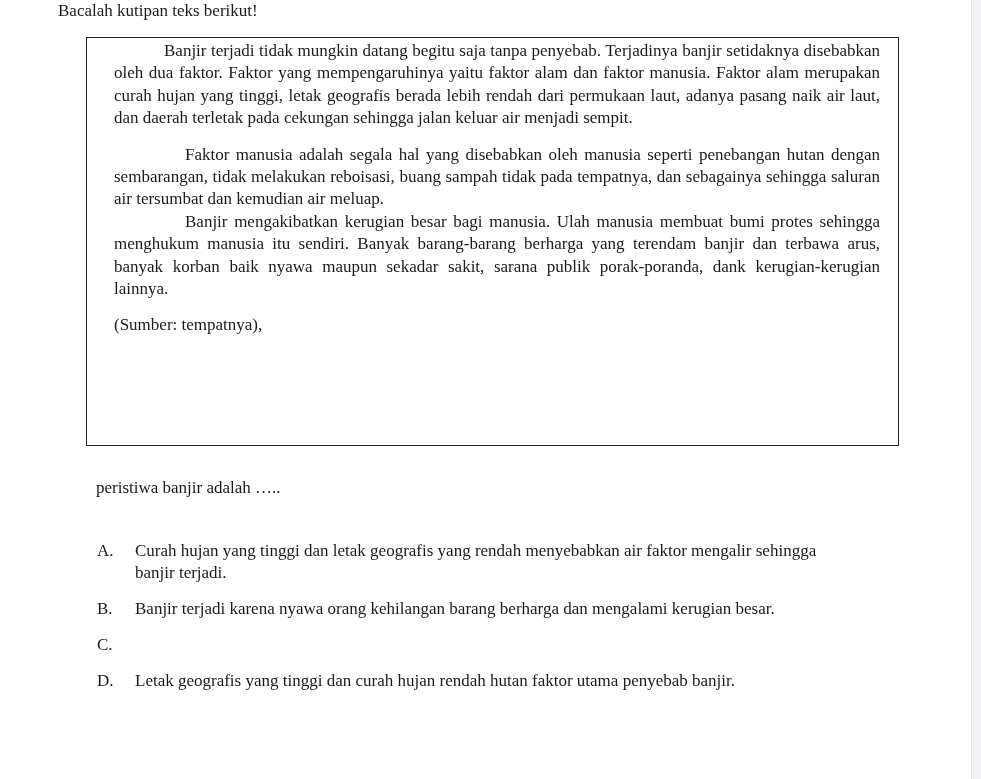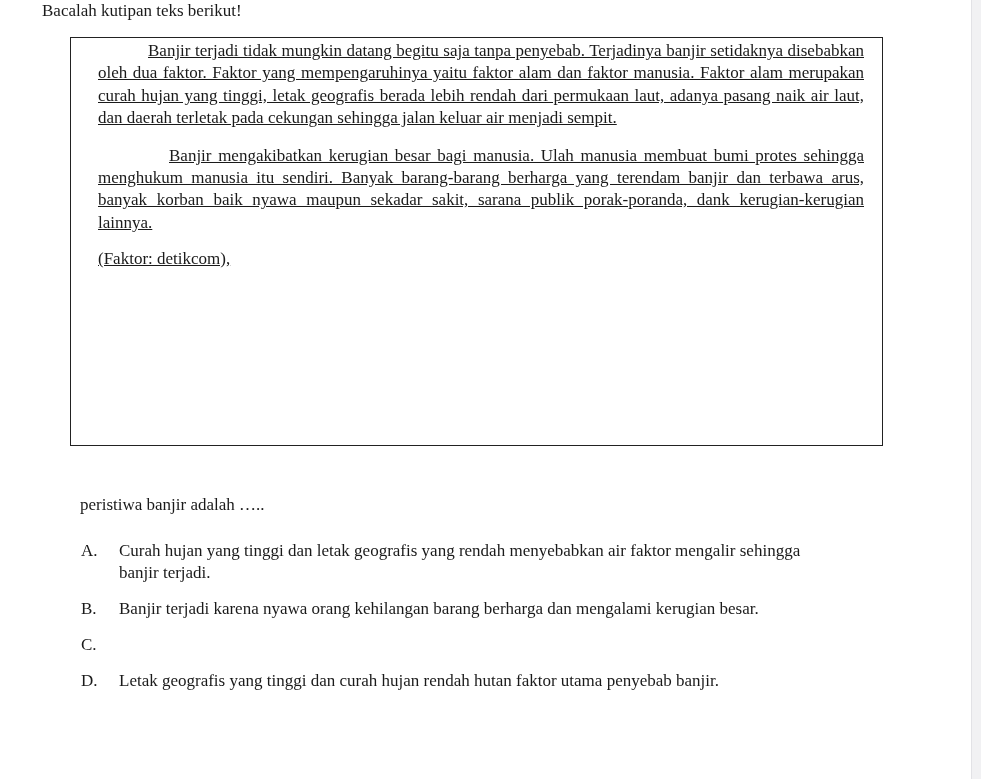--- a/index.html
+++ b/index.html
@@ -11,21 +11,21 @@
     width: 981px;
     height: 779px;
     position: relative;
     overflow: hidden;
     font-family: "Liberation Serif", "DejaVu Serif", serif;
     color: #1a1a1a;
     font-size: 17px;
   }
   .page {
     position: absolute;
-    left: 0; top: 0;
+    left: 16px; top: 0;
     width: 830px;
     height: 779px;
     background: #ffffff;
   }
   .scroll-track {
     position: absolute;
     right: 0; top: 0;
     width: 9px;
     height: 779px;
     background: #f1f1f3;
@@ -40,39 +40,38 @@
   }
   .passage-box {
     position: absolute;
     left: 70px;
     top: 37px;
     width: 813px;
     height: 409px;
     border: 1.5px solid #222;
     box-sizing: border-box;
     padding: 2px 18px 0 27px;
-    text-decoration: underline;
   }
   .para {
     text-align: justify;
     line-height: 22.4px;
     margin: 0;
   }
   .para.p1 { margin-top: 0; text-indent: 50px; }
   .para.p2 { margin-top: 14px; text-indent: 71px; }
-  .para.p3 { margin-top: 15px; text-indent: 71px; }
+  .para.p3 { text-indent: 71px; }
   .source { margin-top: 14px; line-height: 22px; }
   .question {
     position: absolute;
     left: 70px;
     top: 477px;
     width: 830px;
     line-height: 22px;
   }
-  .question .q-line2 { padding-left: 10px; display:block;margin-top:17px; }
+  .question .q-line2 { padding-left: 10px; display:block; }
   .options {
     position: absolute;
     left: 81px;
     top: 540px;
     width: 820px;
   }
   .option {
     display: flex;
     line-height: 22px;
     margin-bottom: 14px;
@@ -88,22 +87,23 @@
 </style>
 </head>
 <body>
 
 <div class="page">
 
   <div class="instruction">Bacalah kutipan teks berikut!</div>
 
   <div class="passage-box">
     <p class="para p1">Banjir terjadi tidak mungkin datang begitu saja tanpa penyebab. Terjadinya banjir setidaknya disebabkan oleh dua faktor. Faktor yang mempengaruhinya yaitu faktor alam dan faktor manusia. Faktor alam merupakan curah hujan yang tinggi, letak geografis berada lebih rendah dari permukaan laut, adanya pasang naik air laut, dan daerah terletak pada cekungan sehingga jalan keluar air menjadi sempit.</p>
+    <p class="para p2">Faktor manusia adalah segala hal yang disebabkan oleh manusia seperti penebangan hutan dengan sembarangan, tidak melakukan reboisasi, buang sampah tidak pada tempatnya, dan sebagainya sehingga saluran air tersumbat dan kemudian air meluap.</p>
     <p class="para p3">Banjir mengakibatkan kerugian besar bagi manusia. Ulah manusia membuat bumi protes sehingga menghukum manusia itu sendiri. Banyak barang-barang berharga yang terendam banjir dan terbawa arus, banyak korban baik nyawa maupun sekadar sakit, sarana publik porak-poranda, dank kerugian-kerugian lainnya.</p>
-    <div class="source">(Faktor: detikcom),</div>
+    <div class="source">(Sumber: tempatnya),</div>
   </div>
 
   <div class="question">
     <span class="q-line2">peristiwa banjir adalah …..</span>
   </div>
 
   <div class="options">
     <div class="option opt-a">
       <span class="letter">A.</span>
       <span class="text" style="max-width:715px;">Curah hujan yang tinggi dan letak geografis yang rendah menyebabkan  air faktor mengalir sehingga banjir terjadi.</span>

